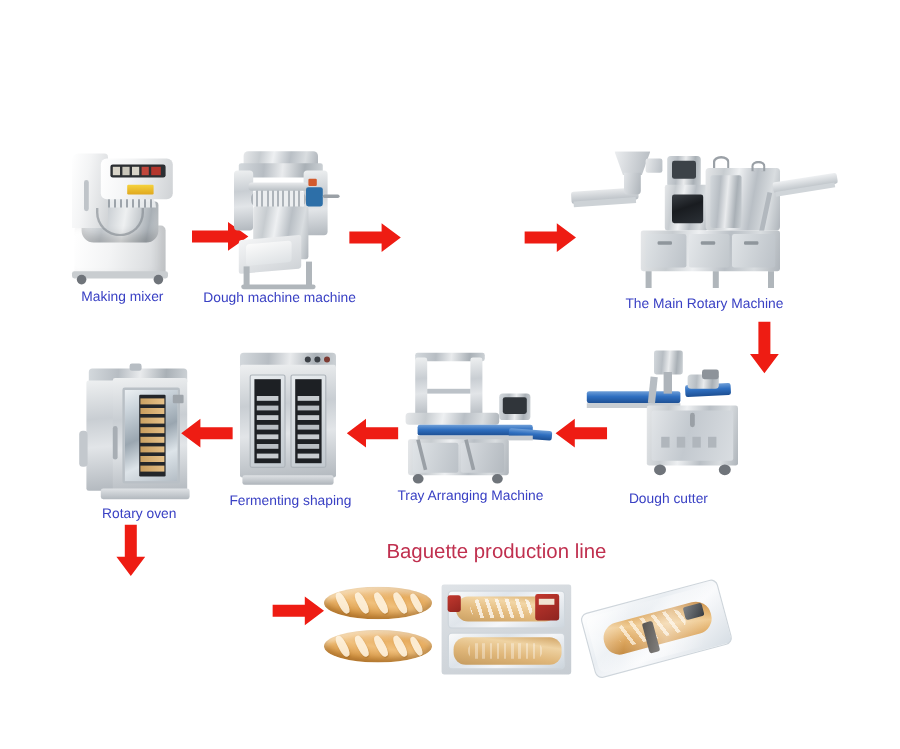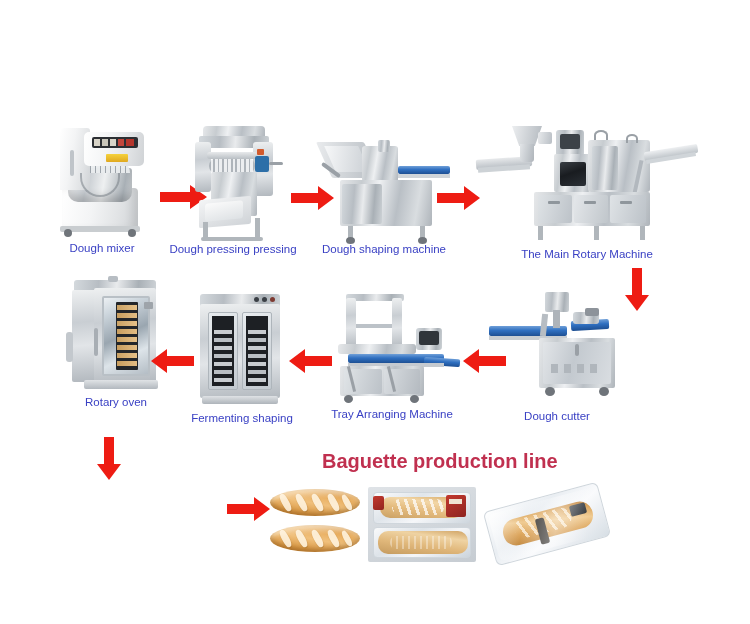--- a/index.html
+++ b/index.html
@@ -14,21 +14,21 @@
   .page { position: relative; width: 750px; height: 624px; }
 
   .title {
     position: absolute; left: 0; top: 26px; width: 750px;
     text-align: center;
     font-size: 22.5px; font-weight: 700; color: #2435c8;
     letter-spacing: -0.1px;
   }
   .section-title {
     position: absolute;
-    font-size: 20px; color: #c0304f; font-weight: 700;
+    font-size: 17px; color: #c0304f; font-weight: 400;
   }
 
   .node { position: absolute; }
   .node .caption {
     position: absolute; left: 50%; transform: translateX(-50%);
     white-space: nowrap; color: #3a41c4; font-size: 11.5px;
   }
   .art { position: absolute; left: 0; top: 0; }
 
   
@@ -104,21 +104,21 @@
       <div class="mach" style="left:56px; top:29px; width:6px; height:7px; background:#c9c6ba;"></div>
       <div class="mach" style="left:64px; top:29px; width:6px; height:7px; background:#d8d4c8;"></div>
       <div class="mach" style="left:72px; top:29px; width:6px; height:7px; background:#c1463c;"></div>
       <div class="mach" style="left:80px; top:29px; width:8px; height:7px; background:#b4352c;"></div>
 
       <div class="mach" style="left:60px; top:44px; width:22px; height:8px; border-radius:1px; background:linear-gradient(180deg,#f5d23c,#e0a81f);"></div>
 
       <div class="mach" style="left:34px; top:63px; width:40px; height:24px; border-radius:0 0 20px 20px; border:2px solid rgba(120,128,135,.55); border-top:none;"></div>
       <div class="mach" style="left:24px; top:40px; width:4px; height:26px; background:#bfc4c9; border-radius:2px;"></div>
     </div>
-    <div class="caption" style="top:132px;">Dough mixer</div>
+    <div class="caption" style="top:132px;">Making mixer</div>
   </div>
 
   <div class="arrow" style="left:160px; top:184px;">
     <svg width="48" height="26" viewBox="0 0 48 26">
         <path d="M0 8 H30 V1 L47 13 L30 25 V18 H0 Z" fill="#ee1c13"></path>
       </svg>
   </div>
 
   <div class="node" style="left:181px; top:118px; width:104px; height:150px;">
     <div class="art" style="width:104px; height:125px;">
@@ -139,54 +139,29 @@
 
       <div class="mach steel" style="left:30px; top:54px; width:46px; height:44px; border-radius:2px;"></div>
 
       <div class="mach" style="left:18px; top:80px; width:52px; height:28px; background:linear-gradient(160deg,#f4f5f6,#cfd3d7); border-radius:2px; transform:skewY(-5deg);"></div>
       <div class="mach" style="left:24px; top:84px; width:38px; height:18px; background:linear-gradient(170deg,#fbfbfb,#dde1e4); border-radius:3px; transform:skewY(-5deg);"></div>
 
       <div class="legs" style="left:22px; top:104px; width:5px; height:18px;"></div>
       <div class="legs" style="left:74px; top:100px; width:5px; height:22px;"></div>
       <div class="legs" style="left:20px; top:119px; width:62px; height:4px; border-radius:2px;"></div>
     </div>
-    <div class="caption" style="top:125px;">Dough pressing pressing</div>
+    <div class="caption" style="top:125px;">Dough machine machine</div>
   </div>
 
   <div class="arrow" style="left:291px; top:185px;">
     <svg width="44" height="26" viewBox="0 0 44 26">
         <path d="M0 8 H27 V1 L43 13 L27 25 V18 H0 Z" fill="#ee1c13"></path>
       </svg>
   </div>
 
-  <div class="node" style="left:318px; top:138px; width:132px; height:130px;">
-    <div class="art" style="width:132px; height:105px;">
-
-      <div class="mach" style="left:6px; top:4px; width:48px; height:36px; background:linear-gradient(120deg,#e9ebed,#b5bbc1); transform:skewX(24deg); border-radius:2px;"></div>
-      <div class="mach" style="left:12px; top:8px; width:34px; height:26px; background:linear-gradient(120deg,#f7f8f9,#c9ced3); transform:skewX(24deg);"></div>
-      <div class="mach" style="left:2px; top:30px; width:22px; height:4px; background:#9aa0a6; transform:rotate(36deg); border-radius:2px;"></div>
-
-      <div class="mach steel" style="left:44px; top:8px; width:36px; height:36px; border-radius:3px;"></div>
-      <div class="mach steel2" style="left:60px; top:2px; width:12px; height:12px; border-radius:2px;"></div>
-
-      <div class="mach blue-belt" style="left:80px; top:28px; width:52px; height:8px; border-radius:2px;"></div>
-      <div class="mach" style="left:80px; top:36px; width:52px; height:4px; background:#cfd4d9;"></div>
-
-      <div class="mach" style="left:70px; top:44px; width:44px; height:12px; background:#31363b; border-radius:2px; border:2px solid #d3d7da;"></div>
-
-      <div class="mach steel" style="left:22px; top:42px; width:92px; height:46px; border-radius:2px;"></div>
-      <div class="mach steel2" style="left:24px; top:46px; width:40px; height:40px; border-radius:2px;"></div>
-
-      <div class="legs" style="left:30px; top:88px; width:5px; height:14px;"></div>
-      <div class="legs" style="left:102px; top:88px; width:5px; height:14px;"></div>
-      <div class="wheel" style="left:28px; top:99px; width:9px; height:7px;"></div>
-      <div class="wheel" style="left:100px; top:99px; width:9px; height:7px;"></div>
-    </div>
-    <div class="caption" style="top:105px;">Dough shaping machine</div>
-  </div>
 
   <div class="arrow" style="left:437px; top:185px;">
     <svg width="44" height="26" viewBox="0 0 44 26">
         <path d="M0 8 H27 V1 L43 13 L27 25 V18 H0 Z" fill="#ee1c13"></path>
       </svg>
   </div>
 
   <div class="node" style="left:476px; top:118px; width:222px; height:150px;">
     <div class="art" style="width:222px; height:128px;">
 
@@ -228,21 +203,21 @@
     </div>
     <div class="caption" style="top:130px;">The Main Rotary Machine</div>
   </div>
 
   <div class="arrow" style="left:624px; top:268px;">
     <svg width="26" height="44" viewBox="0 0 26 44">
         <path d="M8 0 H18 V27 H25 L13 43 L1 27 H8 Z" fill="#ee1c13"></path>
       </svg>
   </div>
 
-  <div class="node" style="left:64px; top:276px; width:104px; height:140px;">
+  <div class="node" style="left:64px; top:303px; width:104px; height:140px;">
     <div class="art" style="width:104px; height:118px;">
 
       <div class="mach steel2" style="left:10px; top:4px; width:82px; height:14px; border-radius:3px;"></div>
       <div class="mach" style="left:44px; top:0px; width:10px; height:6px; background:#b7bdc3; border-radius:2px;"></div>
 
       <div class="mach steel-v" style="left:8px; top:14px; width:24px; height:92px; border-radius:2px;"></div>
 
       <div class="mach steel-v" style="left:30px; top:12px; width:62px; height:96px; border-radius:2px;"></div>
 
       <div class="mach" style="left:38px; top:20px; width:48px; height:80px; background:linear-gradient(155deg,#ecf0f3 0%,#cdd6dd 18%,#9aa6b0 48%,#dde4e9 72%,#b4bdc5 100%); border:2px solid #b9c0c6; border-radius:2px;"></div>

